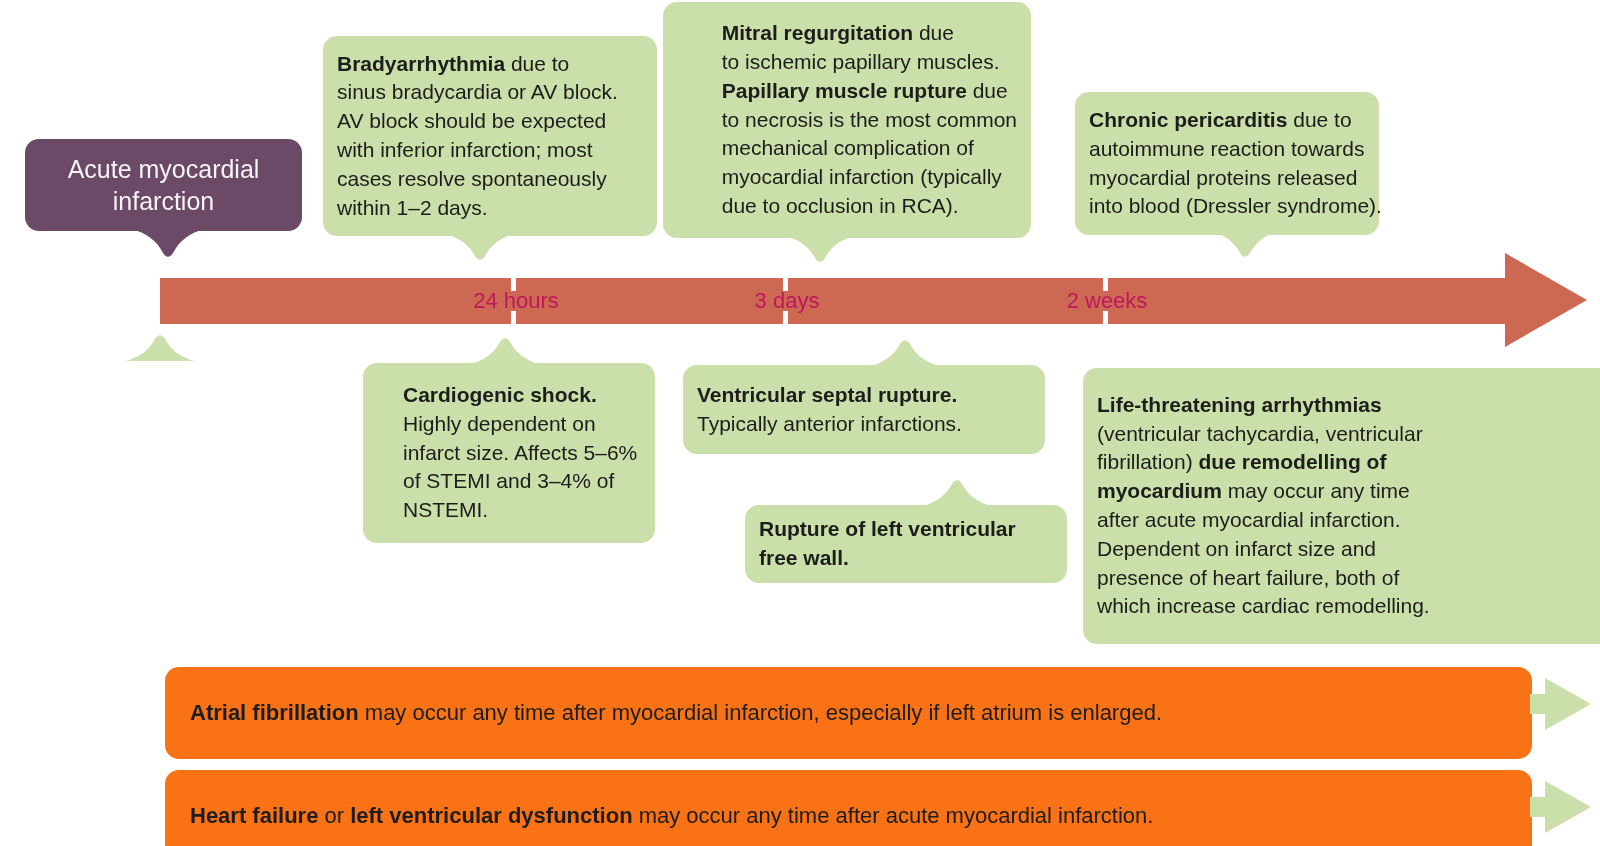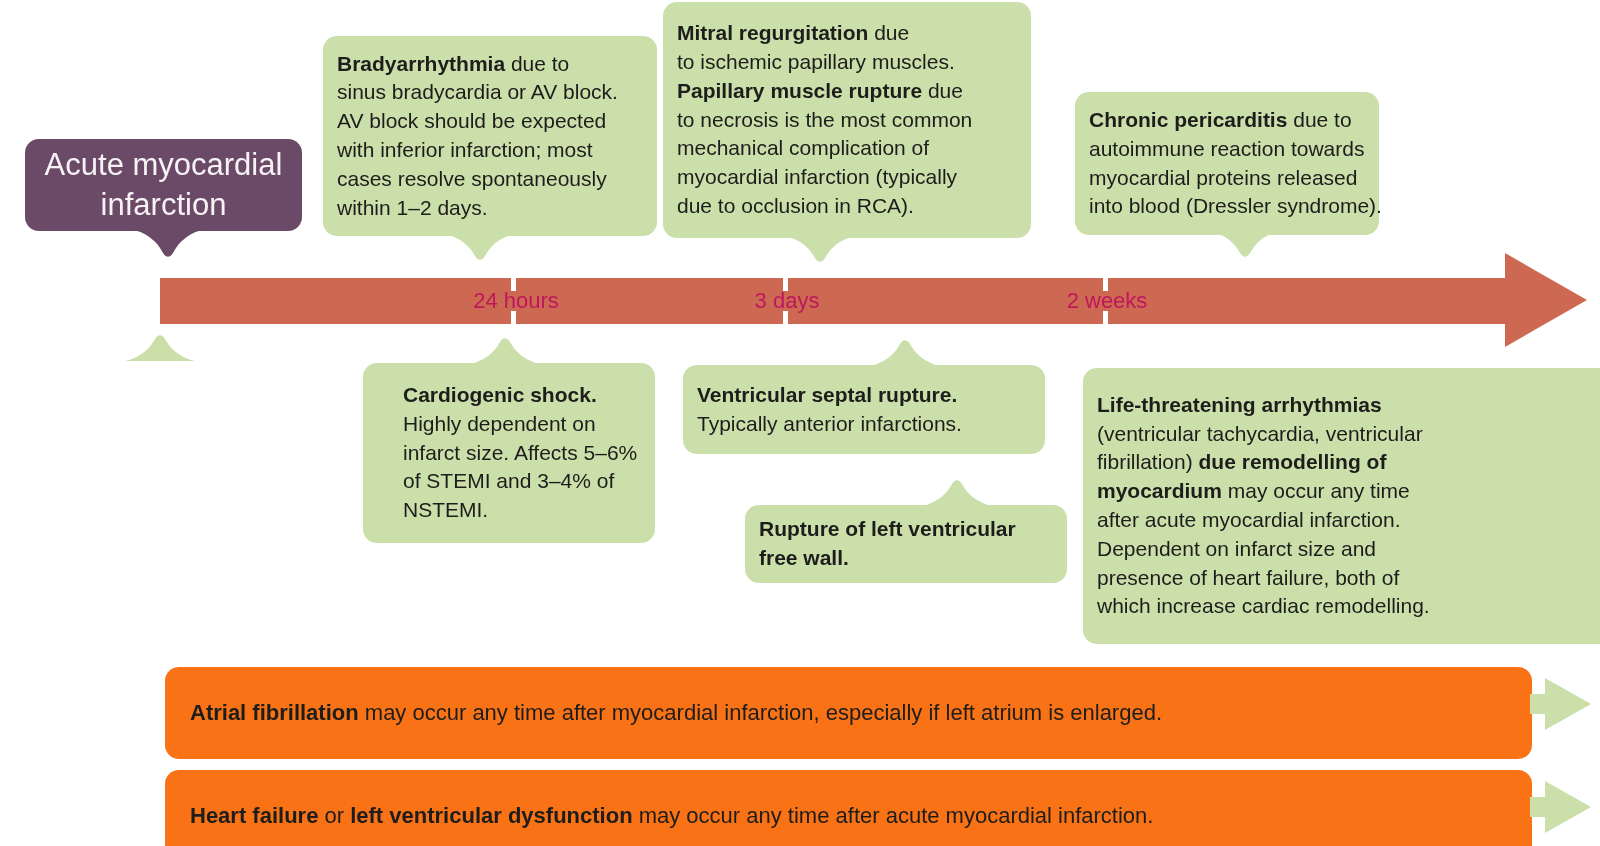--- a/index.html
+++ b/index.html
@@ -8,21 +8,21 @@
     font-family:"Liberation Sans", sans-serif;color:#1d1d1b;
   }
   
   .callout{
     position:absolute;background:#cbdfaa;border-radius:14px;
     font-size:21px;line-height:1.37;white-space:pre;
     display:flex;align-items:center;padding:0 14px;box-sizing:border-box;
   }
   .callout b{font-weight:bold;}
   .purple{
-    background:#6b4a67;color:#f7f2f6;font-size:31px;line-height:1.3;
+    background:#6b4a67;color:#f7f2f6;font-size:25px;line-height:1.3;
     justify-content:center;text-align:center;
   }
   .tail{position:absolute;display:block;}
   
   .tl-bar{position:absolute;left:160px;top:278px;width:1346px;height:46px;background:#cd6952;}
   .tl-head{
     position:absolute;left:1505px;top:253px;width:0;height:0;
     border-top:47px solid transparent;border-bottom:47px solid transparent;
     border-left:82px solid #cd6952;
   }
@@ -72,21 +72,21 @@
 sinus bradycardia or AV block.
 AV block should be expected
 with inferior infarction; most
 cases resolve spontaneously
 within 1–2 days.</span></span>
   </div>
   <svg class="tail" style="left:445px;top:234px;" width="70" height="28" viewBox="0 0 70 28">
     <path d="M0,0 C14,3 24,11 30,22 C33,27 37,27 40,22 C46,11 56,3 70,0 Z" fill="#cbdfaa"></path>
   </svg>
 
-  <div class="callout" style="left:663px;top:2px;width:368px;height:236px;">
+  <div class="callout" style="left:663px;top:2px;width:368px;height:236px;justify-content:flex-end;">
     <span><b>Mitral regurgitation</b><span> due
 to ischemic papillary muscles.
 </span><b>Papillary muscle rupture</b><span> due
 to necrosis is the most common
 mechanical complication of
 myocardial infarction (typically
 due to occlusion in RCA).</span></span>
   </div>
   <svg class="tail" style="left:785px;top:236px;" width="70" height="28" viewBox="0 0 70 28">
     <path d="M0,0 C14,3 24,11 30,22 C33,27 37,27 40,22 C46,11 56,3 70,0 Z" fill="#cbdfaa"></path>

